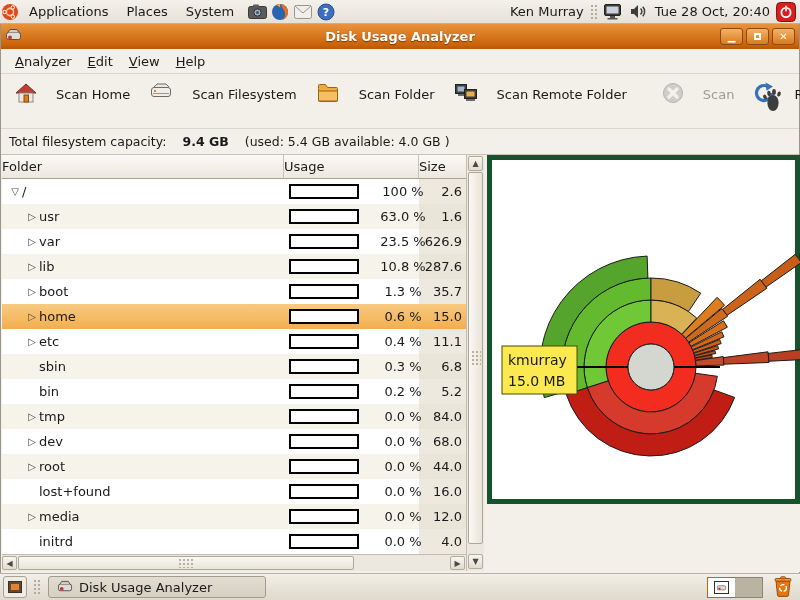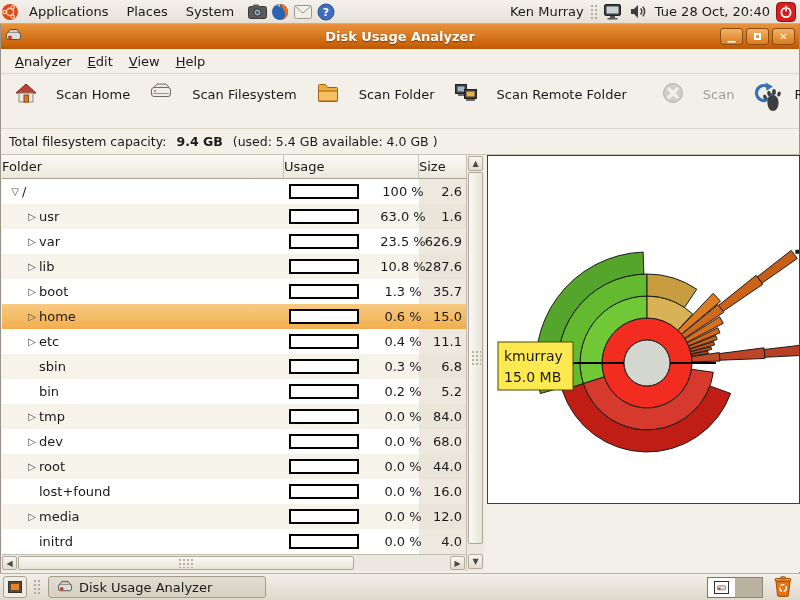--- a/index.html
+++ b/index.html
@@ -39,21 +39,21 @@
   #toolbar { height:55px; display:flex; align-items:flex-start; padding:4px 6px 0 4px;
     border-bottom:1px solid #DCD7CC; position:relative; }
   .tbtn { display:flex; align-items:center; gap:18px; padding:3px 9px; }
   .tbtn .tlabel { white-space:nowrap; }
   .tbtn.disabled .tlabel { color:#9e9c94; }
   .tsep { width:1px; height:42px; background:#CFC9BC; margin:3px 8px 0; }
   #brand-foot { position:absolute; right:16px; top:14px; }
 
   #statusbar { height:26px; display:flex; align-items:center; padding-left:8px;
     border-bottom:1px solid #C8C2B5; font-size:12.5px; }
-  #statusbar b { margin:0 10px; }
+  #statusbar b { margin:0 16px; }
 
   
   #main { position:absolute; left:1px; top:131px; width:798px; height:417px; background:#F3F0E9; }
 
   
   #thead { position:absolute; left:0; top:0; width:464px; height:24px; display:flex; }
   .hcell { background:linear-gradient(#FBF9F5,#ECE8DE); border-right:1px solid #C9C3B5;
     border-bottom:1px solid #A9A395; display:flex; align-items:center; }
   #rows { position:absolute; left:0; top:24px; width:464px; height:375px; background:#fff; }
   .trow { height:25px; display:flex; align-items:center; position:relative; }
@@ -82,21 +82,21 @@
     border-top:1px solid #C4BEB0; }
   #hthumb { position:absolute; left:16px; top:1px; width:336px; height:14px;
     background:linear-gradient(#FAF8F4,#E8E4DA); border:1px solid #AFA899; border-radius:2px; }
   .thumb-grip { position:absolute; left:50%; top:50%; transform:translate(-50%,-50%);
     width:16px; height:10px;
     background-image:radial-gradient(#b7b1a3 1px, transparent 1.2px); background-size:4px 4px; }
   #vthumb .thumb-grip { width:10px; height:16px; }
 
   
   #chart-pane { position:absolute; left:485px; top:0; width:313px; height:349px;
-    background:#fff; border:1px solid #14532d; }
+    background:#fff; border:5px solid #14532d; }
 
   
   #taskbar { position:absolute; left:0; top:573px; width:800px; height:27px;
     background:linear-gradient(#F2EFE8,#DFD9CC); border-top:1px solid #B8B2A5;
     display:flex; align-items:center; padding:0 3px; }
   #show-desktop { width:24px; height:22px; border:1px solid #A9A294; border-radius:3px;
     background:#EFECE4; display:flex; align-items:center; justify-content:center; }
   #task-button { margin-left:8px; width:218px; height:22px; border:1px solid #A39C8D;
     border-radius:3px; background:linear-gradient(#E2DDD2,#D6D0C2);
     display:flex; align-items:center; gap:6px; padding:0 8px; }

